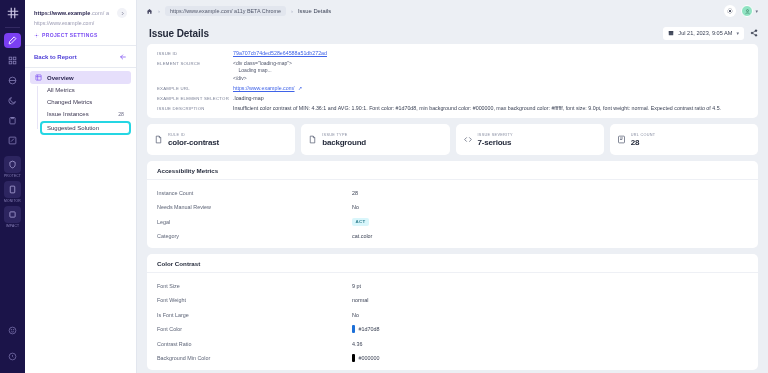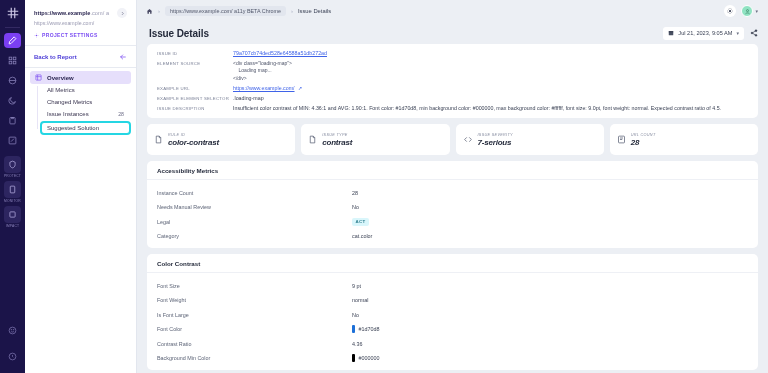--- a/index.html
+++ b/index.html
@@ -135,21 +135,21 @@
   }
   .info-value { font-size: 5.3px; color: #3b4255; line-height: 1.35; }
   .link { color: #3f63e8; text-decoration: underline; }
   .code { font-size: 5px; color: #50566b; white-space: pre; line-height: 1.45; }
   .ext-ico { color: #3f63e8; font-size: 5px; margin-left: 2px; }
 
   
   .cards { display: flex; gap: 6px; margin-top: 6px; }
   .mcard {
     flex: 1; background: #fff; border-radius: 5px; height: 31px;
-    display: flex; align-items: center; gap: 5px; padding: 0 7px; font-style: italic;
+    display: flex; align-items: center; gap: 5px; padding: 0 7px;
   }
   .mcard .mico { color: #5b6276; display: flex; flex: 0 0 auto; }
   .mcard .mlabel { font-size: 3.8px; color: #868ca0; letter-spacing: .3px; text-transform: uppercase; }
   .mcard .mvalue { font-size: 8px; font-weight: bold; color: #262c3d; margin-top: 1px; letter-spacing: -.2px; }
 
   
   .section { background: #fff; border-radius: 5px; margin-top: 6px; }
   .section-head {
     padding: 6px 10px 5px 10px; font-size: 6.2px; font-weight: bold; color: #242a3b;
     border-bottom: 1px solid #eef0f5;
@@ -423,21 +423,21 @@
         </div>
         <div class="mcard">
           <span class="mico">
             <svg width="9" height="9" viewBox="0 0 24 24" fill="none" stroke="#5b6276" stroke-width="2">
                 <path d="M14 3H6v18h12V7z"></path>
                 <path d="M14 3v4h4"></path>
               </svg>
           </span>
           <span>
             <div class="mlabel">ISSUE TYPE</div>
-            <div class="mvalue">contrast</div>
+            <div class="mvalue">background</div>
           </span>
         </div>
         <div class="mcard">
           <span class="mico">
             <svg width="10" height="9" viewBox="0 0 24 24" fill="none" stroke="#5b6276" stroke-width="2" stroke-linecap="round">
                 <path d="M8 7l-5 5 5 5M16 7l5 5-5 5"></path>
               </svg>
           </span>
           <span>
             <div class="mlabel">ISSUE SEVERITY</div>

